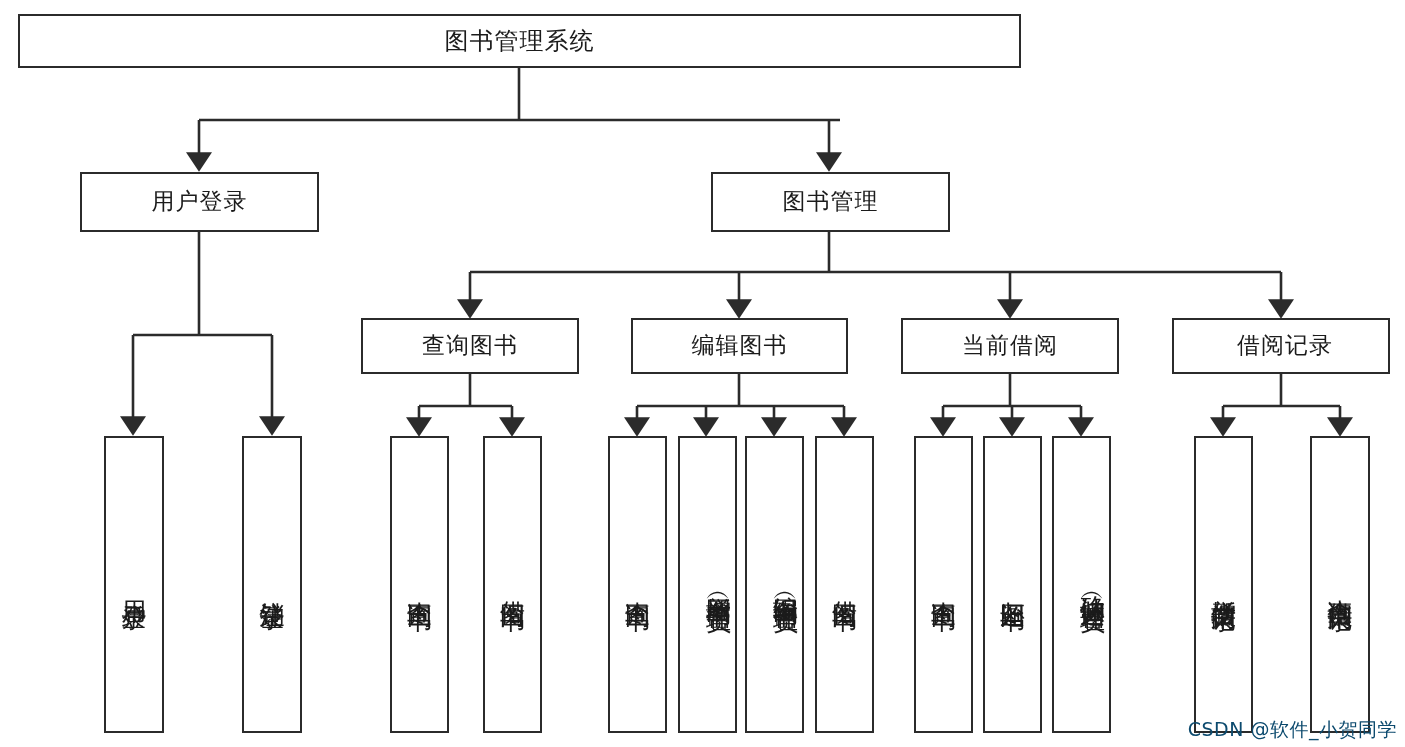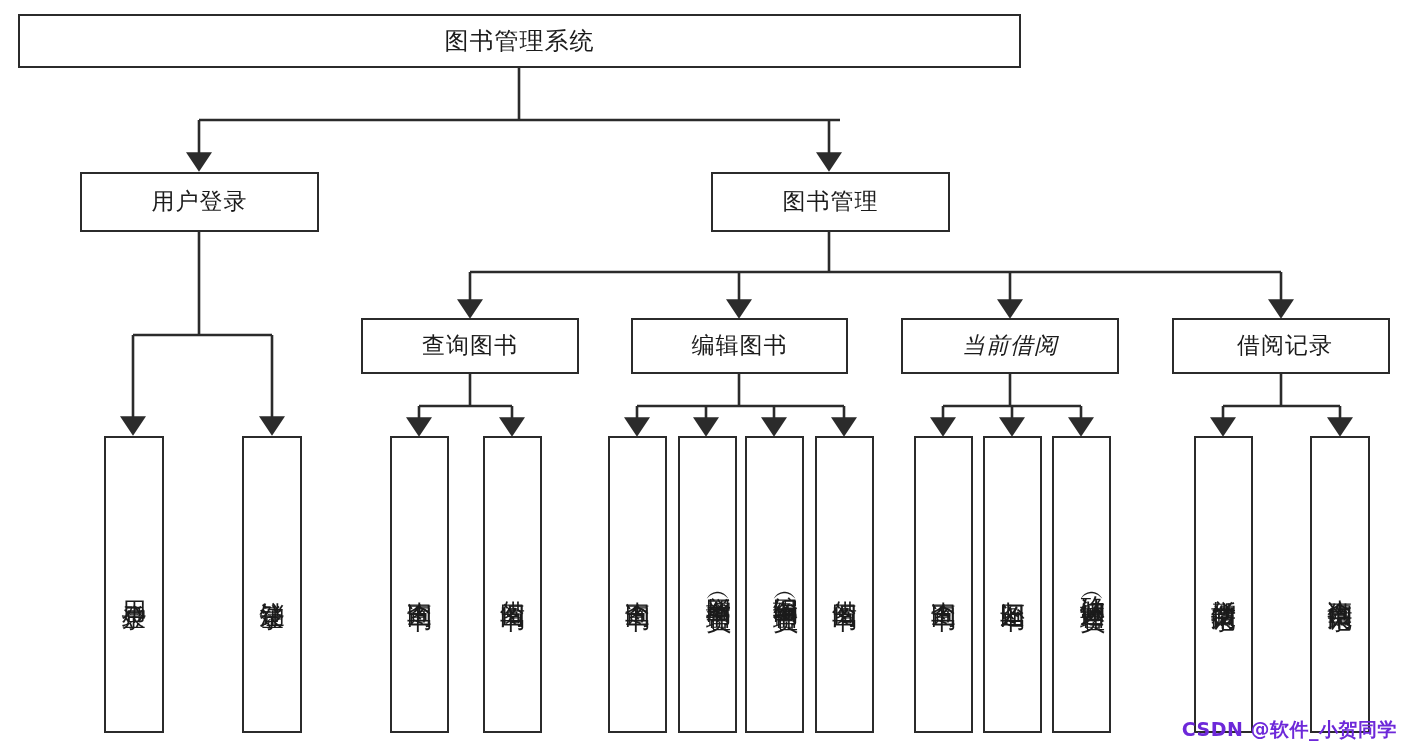--- a/index.html
+++ b/index.html
@@ -55,24 +55,23 @@
   .node.vert span{
     display:block;
     writing-mode:vertical-rl;
     text-orientation:upright;
   }
   .watermark{
     position:absolute;
     right:8px;
     bottom:4px;
     font-size:19px;
-    color:#6d28d9;
+    color:#0c4a6e;
     letter-spacing:0.5px;
     white-space:nowrap;
-    font-weight:bold;
   }
 </style>
 </head>
 <body>
 
 <div id="canvas">
 
   <svg id="wires" viewBox="0 0 1405 747" xmlns="http://www.w3.org/2000/svg">
     <defs>
       <marker id="arrow" markerWidth="10" markerHeight="12" refX="2.2" refY="5" orient="auto" markerUnits="strokeWidth">
@@ -133,21 +132,21 @@
   <div class="node horiz" style="left:711px; top:172px; width:239px; height:60px;">
     <span>图书管理</span>
   </div>
 
   <div class="node horiz" style="left:361px; top:318px; width:218px; height:56px;">
     <span>查询图书</span>
   </div>
   <div class="node horiz" style="left:631px; top:318px; width:217px; height:56px;">
     <span>编辑图书</span>
   </div>
-  <div class="node horiz" style="left:901px; top:318px; width:218px; height:56px;font-style:italic;">
+  <div class="node horiz" style="left:901px; top:318px; width:218px; height:56px;">
     <span>当前借阅</span>
   </div>
   <div class="node horiz" style="left:1172px; top:318px; width:218px; height:56px;padding-left:8px;">
     <span>借阅记录</span>
   </div>
 
   <div class="node vert" style="left:104px; top:436px; width:60px; height:297px;">
     <span>用户登录</span>
   </div>
   <div class="node vert" style="left:242px; top:436px; width:60px; height:297px;">

